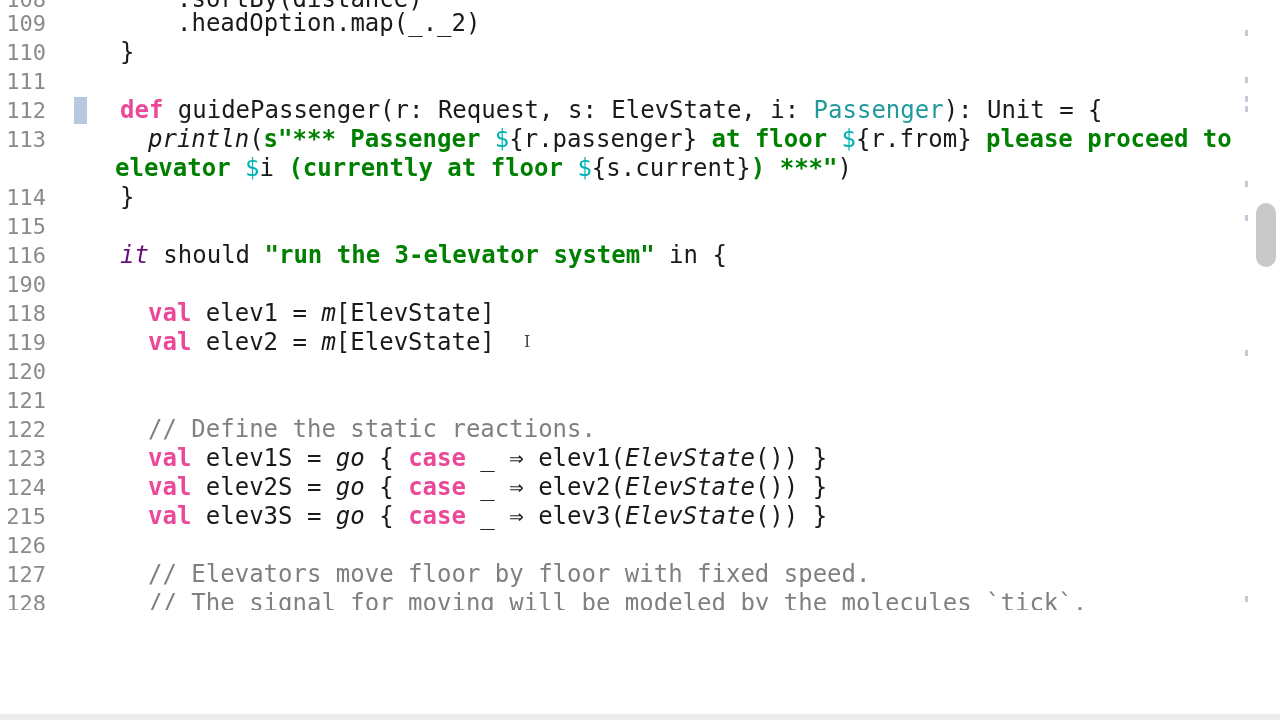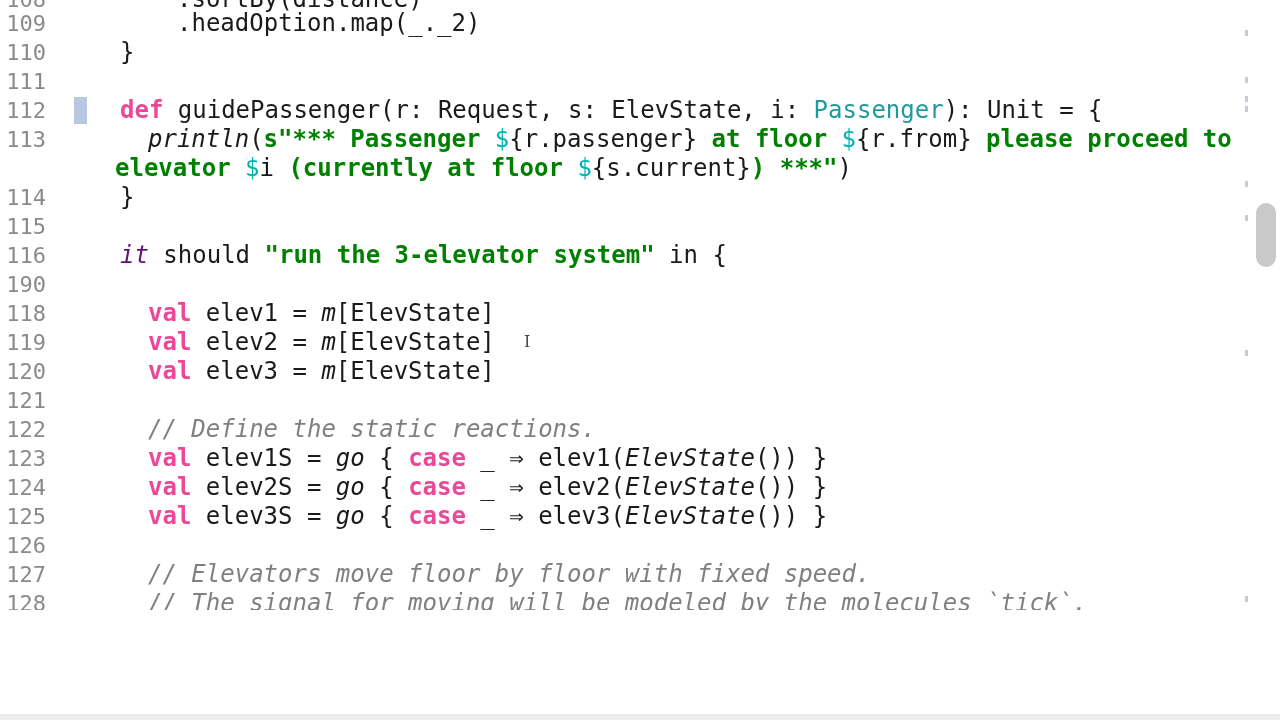--- a/index.html
+++ b/index.html
@@ -20,21 +20,21 @@
     font-size: 24px; line-height: 29px; color: #1a1a1a;
     letter-spacing: 0px;
   }
   .code.wrap { left: 115px; }
   .kw { color: #ec4899; font-weight: bold; }
   .it { font-style: italic; }
   .it-purple { font-style: italic; color: #660e7a; }
   .str { color: #008000; font-weight: bold; }
   .interp { color: #00b3b3; font-weight: normal; }
   .type-teal { color: #20999d; }
-  .cmt { color: #808080; font-style: italic; }
+  .cmt { color: #808080; }
   .bookmark {
     position: absolute; left: 74px; top: 97px; width: 13px; height: 27px;
     background: #b8c8e0;
   }
   .cursor-ibeam {
     position: absolute; left: 524px; top: 333px; width: 8px; height: 18px;
     color: #444; font-size: 16px; line-height: 18px; font-family: "DejaVu Serif", serif;
   }
   .marker {
     position: absolute; left: 1245px; width: 3px; height: 6px; background: #c5cad8;
@@ -112,21 +112,20 @@
 
   <div class="line" style="top:328px">
     <span class="ln">119</span>
     <span class="code" style="left:148px"><span class="kw">val</span><span> elev2 = </span><span class="it">m</span><span>[ElevState]</span></span>
   </div>
 
   <div class="cursor-ibeam">I</div>
 
   <div class="line" style="top:357px">
     <span class="ln">120</span>
-    <span class="code" style="left:148px"><span class="kw">val</span><span> elev3 = </span><span class="it">m</span><span>[ElevState]</span></span>
   </div>
 
   <div class="line" style="top:386px">
     <span class="ln">121</span>
   </div>
 
   <div class="line" style="top:415px">
     <span class="ln">122</span>
     <span class="code cmt" style="left:148px">// Define the static reactions.</span>
   </div>
@@ -135,21 +134,21 @@
     <span class="ln">123</span>
     <span class="code" style="left:148px"><span class="kw">val</span><span> elev1S = </span><span class="it">go</span><span> { </span><span class="kw">case</span><span> _ ⇒ elev1(</span><span class="it">ElevState</span><span>()) }</span></span>
   </div>
 
   <div class="line" style="top:473px">
     <span class="ln">124</span>
     <span class="code" style="left:148px"><span class="kw">val</span><span> elev2S = </span><span class="it">go</span><span> { </span><span class="kw">case</span><span> _ ⇒ elev2(</span><span class="it">ElevState</span><span>()) }</span></span>
   </div>
 
   <div class="line" style="top:502px">
-    <span class="ln">125</span>
+    <span class="ln">215</span>
     <span class="code" style="left:148px"><span class="kw">val</span><span> elev3S = </span><span class="it">go</span><span> { </span><span class="kw">case</span><span> _ ⇒ elev3(</span><span class="it">ElevState</span><span>()) }</span></span>
   </div>
 
   <div class="line" style="top:531px">
     <span class="ln">126</span>
   </div>
 
   <div class="line" style="top:560px">
     <span class="ln">127</span>
     <span class="code cmt" style="left:148px">// Elevators move floor by floor with fixed speed.</span>

